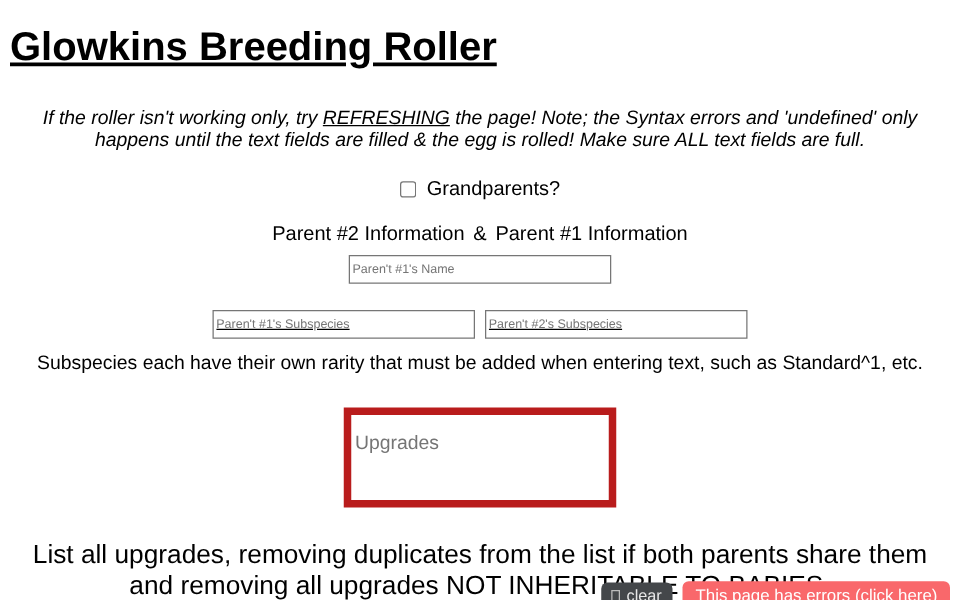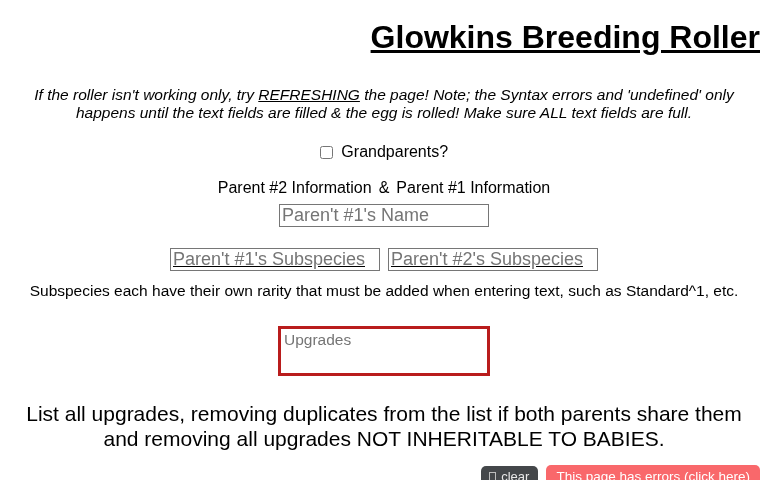--- a/index.html
+++ b/index.html
@@ -16,21 +16,21 @@
     font-size: 16px;
   }
   .page {
     position: relative;
     width: 768px;
     height: 480px;
     box-sizing: border-box;
     padding: 0 8px;
   }
   .title {
-    text-align: right;
+    text-align: left;
     font-size: 32px;
     font-weight: bold;
     text-decoration: underline;
     margin: 17px 0 0 0;
     line-height: 1.25;
     letter-spacing: 0px;
   }
   .intro {
     text-align: center;
     font-style: italic;
@@ -76,21 +76,21 @@
     margin-top: 21px;
     text-decoration: underline;
   }
   input.text-field {
     width: 204px;
     height: 19px;
     box-sizing: content-box;
     border: 1px solid #767676;
     padding: 1px 2px;
     font-family: "Liberation Sans", sans-serif;
-    font-size: 18px;
+    font-size: 10px;
     color: #1d4ed8;
     background: #fff;
     border-radius: 0;
   }
   input.text-field::placeholder {
     color: #757575;
     opacity: 1;
   }
   .note {
     text-align: center;
@@ -99,22 +99,22 @@
     line-height: 1.18;
   }
   .upgrades-wrap {
     text-align: center;
     margin-top: 26px;
   }
   textarea.upgrades {
     width: 200px;
     height: 40px;
     box-sizing: content-box;
-    border: 3px solid #b91c1c;
-    padding: 2px 3px;
+    border: 6px solid #b91c1c;
+    padding: 14px 3px;
     font-family: "Liberation Sans", sans-serif;
     font-size: 15.5px;
     color: #4c1d95;
     background: #fff;
     resize: none;
     overflow: hidden;
     vertical-align: top;
     border-radius: 0;
   }
   textarea.upgrades::placeholder {

